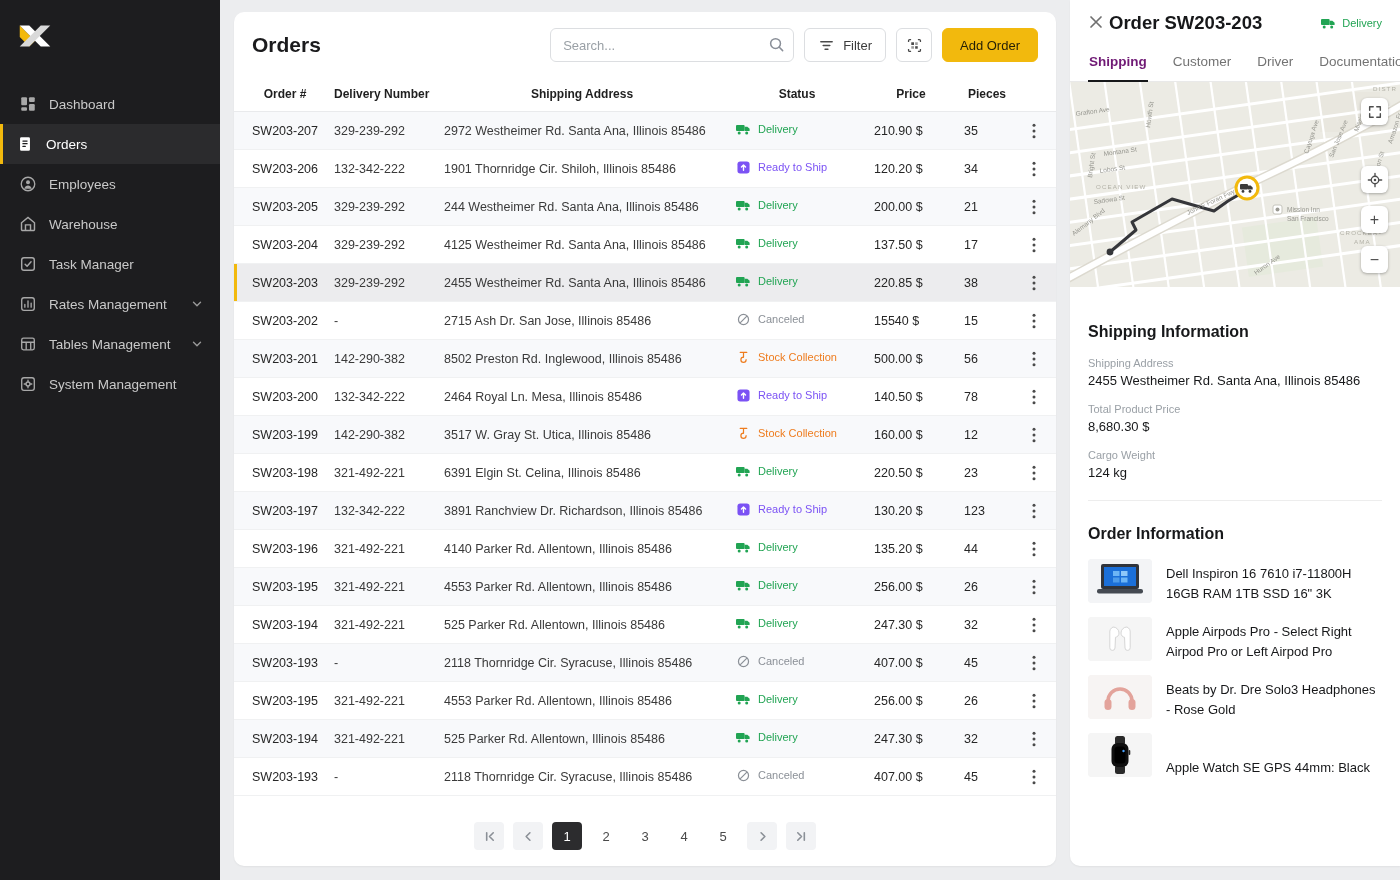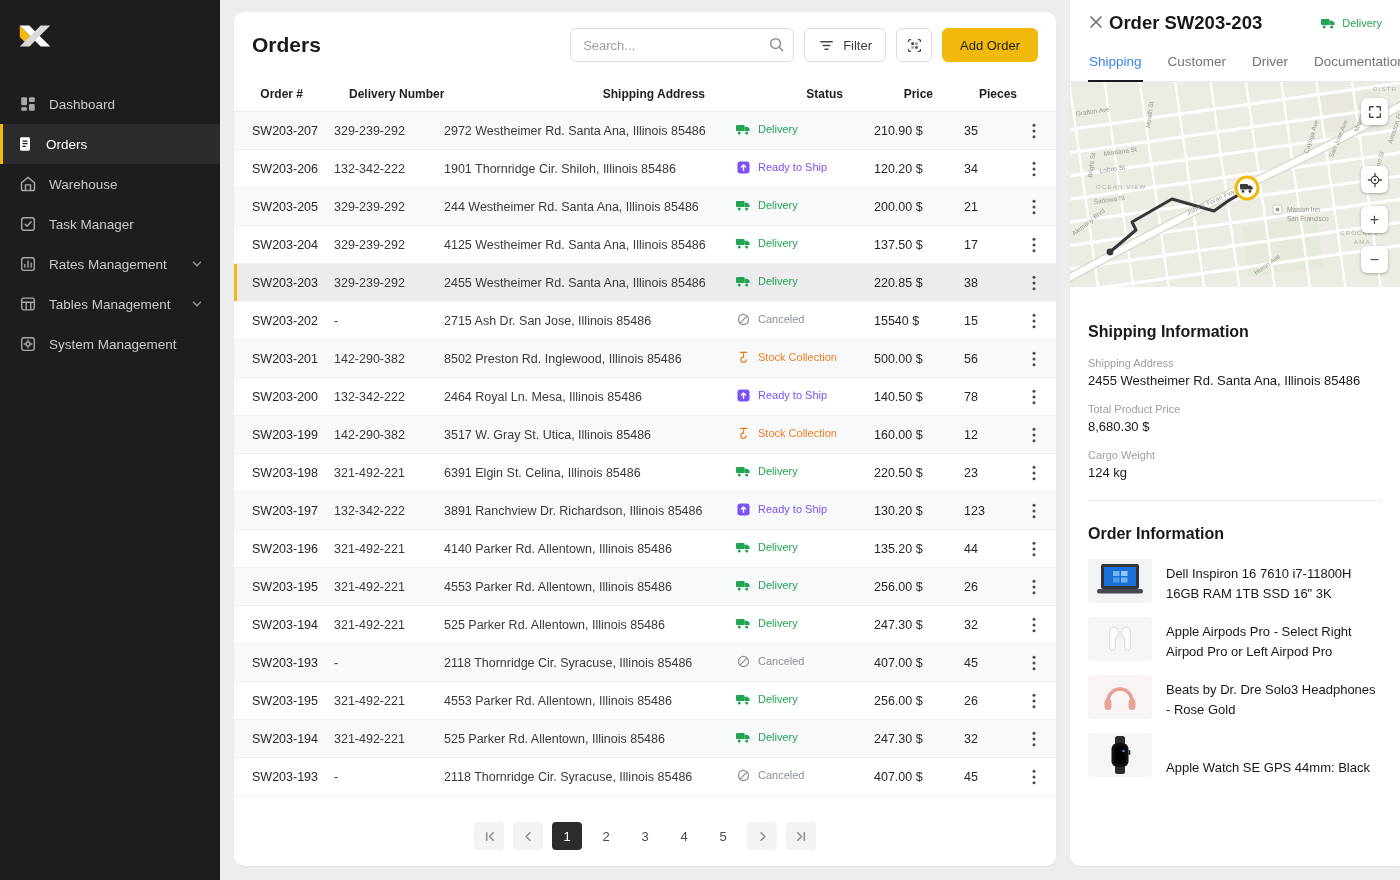--- a/index.html
+++ b/index.html
@@ -23,33 +23,33 @@
   .chev svg{width:14px;height:14px}
   .sidebar-footer{padding:4px 0 14px}
   .avatar{width:26px;height:26px;border-radius:50%;overflow:hidden;flex:none;margin-left:-4px}
   .avatar svg{width:26px;height:26px;display:block}
 
   
   .main{flex:1;padding:12px 14px 14px;min-width:0}
   .card{background:#fff;border-radius:10px;height:100%;display:flex;flex-direction:column;box-shadow:0 1px 2px rgba(0,0,0,.05);overflow:hidden}
   .card-header{display:flex;align-items:center;gap:10px;padding:16px 18px 14px}
   .page-title{font-size:21px;font-weight:700;color:#1b1b1d;flex:1}
-  .search{position:relative;width:224px}
+  .search{position:relative;width:244px}
   .search-input{width:100%;height:34px;border:1px solid #dcdee1;border-radius:6px;padding:0 32px 0 12px;font-size:13px;color:#333;font-family:inherit;outline:none}
   .search-input::placeholder{color:#9aa0a6}
   .search-icon{position:absolute;right:9px;top:8px;width:17px;height:17px;display:inline-flex}
   .btn{display:inline-flex;align-items:center;gap:8px;height:34px;border:1px solid #dcdee1;background:#fff;border-radius:6px;padding:0 13px;font-size:13px;color:#3c3c3c;cursor:pointer;font-family:inherit}
   .btn-icon{display:inline-flex;width:17px;height:17px;color:#4a4a4a}
   .btn-icon svg{width:17px;height:17px}
   .icon-btn{width:36px;justify-content:center;padding:0}
   .btn-primary{background:#f2b90d;border-color:#f2b90d;color:#241f06;padding:10px 17px}
 
   .table-wrap{flex:1;overflow:hidden;padding:0}
   table{width:100%;border-collapse:collapse;table-layout:fixed}
-  thead th{font-size:12px;font-weight:700;color:#1f1f1f;text-align:right;padding:11px 23px 10px;border-bottom:1px solid #e9eaec;white-space:nowrap}
+  thead th{font-size:12px;font-weight:700;color:#1f1f1f;text-align:center;padding:11px 8px 10px;border-bottom:1px solid #e9eaec;white-space:nowrap}
   thead th:first-child,tbody td:first-child{padding-left:18px}
   tbody td{font-size:12.5px;color:#3a3a3a;padding:0 8px;height:38px;border-bottom:1px solid #f0f1f2;white-space:nowrap;overflow:hidden;vertical-align:middle}
   tbody tr{cursor:pointer}
   tbody tr:nth-child(odd){background:#f8f9fb}
   tbody tr.selected{background:#ececee}
   tbody tr.selected td:first-child{box-shadow:inset 3px 0 0 #f2b90d}
   td.c-order,td.c-price,td.c-pieces{color:#262626}
   .status{display:inline-flex;align-items:center;gap:7px;font-size:11px;font-weight:500}
   .status svg{width:15px;height:13px;flex:none}
   .st-delivery{color:#21a453}
@@ -68,21 +68,21 @@
   
   .detail{width:330px;min-width:330px;background:#fff;height:866px;align-self:flex-start;display:flex;flex-direction:column;overflow:hidden;border-radius:0 0 0 10px;box-shadow:0 1px 2px rgba(0,0,0,.05)}
   .detail-header{display:flex;align-items:center;gap:3px;padding:12px 18px 12px}
   .close-btn{background:none;border:none;cursor:pointer;color:#707070;width:18px;height:18px;display:inline-flex;padding:0}
   .close-btn svg{width:16px;height:16px}
   .detail-title{font-size:18.5px;font-weight:700;color:#17181a;flex:1}
   .badge-delivery{display:inline-flex;align-items:center;gap:6px;color:#21a453;font-size:11px;font-weight:500}
   .badge-delivery svg{width:15px;height:13px}
   .tabs{display:flex;gap:24px;padding:0 18px;border-bottom:1px solid #e9e9e9}
   .tab{background:none;border:none;font-size:13.5px;color:#737373;padding:8px 1px 11px;cursor:pointer;border-bottom:2px solid transparent;margin-bottom:-1px;font-family:inherit}
-  .tab.active{color:#3b82f6;font-weight:400;border-bottom-color:#17181a}
+  .tab.active{color:#701a75;font-weight:700;border-bottom-color:#17181a}
   .map{position:relative;height:205px;flex:none;background:#ecebe4}
   .map svg.map-canvas{position:absolute;inset:0}
   .map-btn{position:absolute;right:12px;width:27px;height:27px;background:#fff;border:none;border-radius:6px;box-shadow:0 1px 3px rgba(0,0,0,.3);display:flex;align-items:center;justify-content:center;color:#4d4d4d;cursor:pointer;font-size:16px;font-family:inherit}
   .map-btn svg{width:16px;height:16px}
   #mapLabels text{font-size:6.5px;fill:#96968f}
   #mapLabels text.caps{font-size:6.2px;letter-spacing:1.1px;fill:#b3b2a8}
   .detail-body{padding:12px 18px;flex:1;overflow:hidden}
   .section-heading{font-size:16px;font-weight:700;color:#17181a;margin:24px 0 16px}
   .field{margin-bottom:15px}
   .field-label{font-size:11px;color:#9aa0a6;margin-bottom:4px}
@@ -123,20 +123,30 @@
         <div class="nav-item active">
           <span class="nav-icon">
             <svg viewBox="0 0 20 20" fill="currentColor">
               <path d="M6 2.5h8A1.5 1.5 0 0 1 15.5 4v12a1.5 1.5 0 0 1-1.5 1.5H6A1.5 1.5 0 0 1 4.5 16V4A1.5 1.5 0 0 1 6 2.5z"></path>
               <rect x="7" y="6" width="6" height="1.4" rx=".7" fill="#1d1d1f"></rect>
               <rect x="7" y="9" width="6" height="1.4" rx=".7" fill="#1d1d1f"></rect>
               <rect x="7" y="12" width="4" height="1.4" rx=".7" fill="#1d1d1f"></rect>
             </svg>
           </span>
           <span>Orders</span>
+        </div>
+        <div class="nav-item">
+          <span class="nav-icon">
+            <svg viewBox="0 0 20 20" fill="none" stroke="currentColor" stroke-width="1.5">
+              <circle cx="10" cy="10" r="7.5"></circle>
+              <circle cx="10" cy="8" r="2.2" fill="currentColor" stroke="none"></circle>
+              <path d="M5.8 15.2c.9-2.3 2.4-3.4 4.2-3.4s3.3 1.1 4.2 3.4" fill="currentColor" stroke="none"></path>
+            </svg>
+          </span>
+          <span>Employees</span>
         </div>
         <div class="nav-item">
           <span class="nav-icon">
             <svg viewBox="0 0 20 20" fill="none" stroke="currentColor" stroke-width="1.6">
               <path d="M2.8 8.6 10 2.8l7.2 5.8V16a1.2 1.2 0 0 1-1.2 1.2H4A1.2 1.2 0 0 1 2.8 16z"></path>
               <path d="M7.2 17.2V11h5.6v6.2"></path>
             </svg>
           </span>
           <span>Warehouse</span>
         </div>

